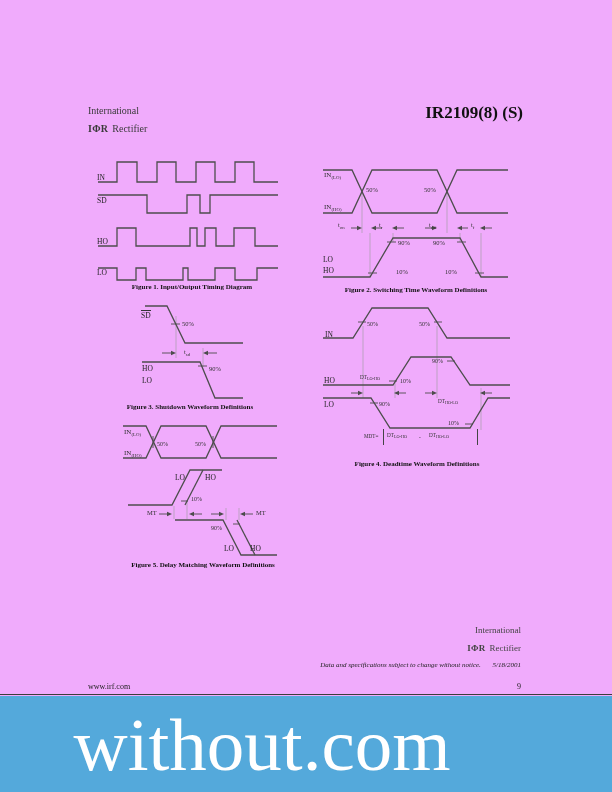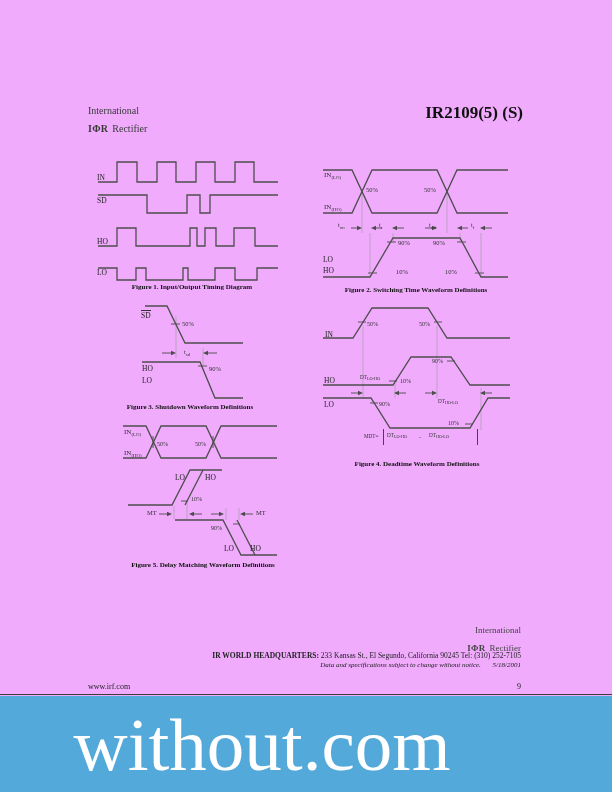--- a/index.html
+++ b/index.html
@@ -36,21 +36,21 @@
 
 <div id="page">
 
   <div class="abs" style="left:88px;top:106px;">
     <div class="logoline1">International</div>
     <div style="margin-top:2px;">
       <span class="logoIOR">IΦR</span>
       <span class="logoRect">Rectifier</span>
     </div>
   </div>
-  <div id="title">IR2109(5) (S)</div>
+  <div id="title">IR2109(8) (S)</div>
 
   <svg style="left:90px;top:155px;" width="195" height="140" viewBox="90 155 195 140">
     <path class="trace" d="M98,182 H117 V162 H137 V182 H157 V162 H176 V182 H196 V162 H215 V182 H235 V162 H254 V182 H278"></path>
     <path class="trace" d="M98,195 H147 V213 H187 V195 H200 V213 H210 V195 H278"></path>
     <path class="trace" d="M98,246 H117 V228 H136 V246 H190 V228 H197 V246 H205 V228 H216 V246 H234 V228 H255 V246 H278"></path>
     <path class="trace" d="M98,268 H117 V280 H136 V268 H146 V280 H183 V268 H188 V280 H215 V268 H235 V280 H257 V268 H278"></path>
   </svg>
   <span class="sig" style="left:97px;top:174px;">IN</span>
   <span class="sig" style="left:97px;top:197px;">SD</span>
   <span class="sig" style="left:97px;top:238px;">HO</span>
@@ -226,23 +226,20 @@
   <span class="sig" style="left:250px;top:545px;">HO</span>
   <div class="cap" style="left:103px;top:562px;width:200px;">Figure 5.  Delay Matching Waveform Definitions</div>
 
   <div class="abs" style="left:371px;top:626px;width:150px;text-align:right;">
     <div style="font-size:9px;color:#444;line-height:1;">International</div>
     <div style="margin-top:2px;">
       <span style="font-size:9px;font-weight:bold;color:#444;letter-spacing:0.3px;">IΦR</span>
       <span style="font-size:9px;color:#444;">Rectifier</span>
     </div>
   </div>
-  <div class="abs" style="left:60px;top:651px;width:461px;text-align:right;font-size:7.5px;color:#222;">
-    <span style="font-weight:bold;">IR WORLD HEADQUARTERS:</span><span> 233 Kansas St., El Segundo, California 90245  Tel: (310) 252-7105</span>
-  </div>
   <div class="abs" style="left:60px;top:661px;width:461px;text-align:right;font-size:7px;color:#222;">
     <span class="ital">Data and specifications subject to change without notice.</span>
     <span class="ital" style="margin-left:10px;">5/18/2001</span>
   </div>
   <span class="abs" style="left:88px;top:682px;font-size:8px;color:#222;">www.irf.com</span>
   <span class="abs" style="left:471px;top:682px;width:50px;text-align:right;font-size:8px;color:#222;">9</span>
 
   <div id="hairline"></div>
 
   <div id="banner" style="background:#54a9db;">

